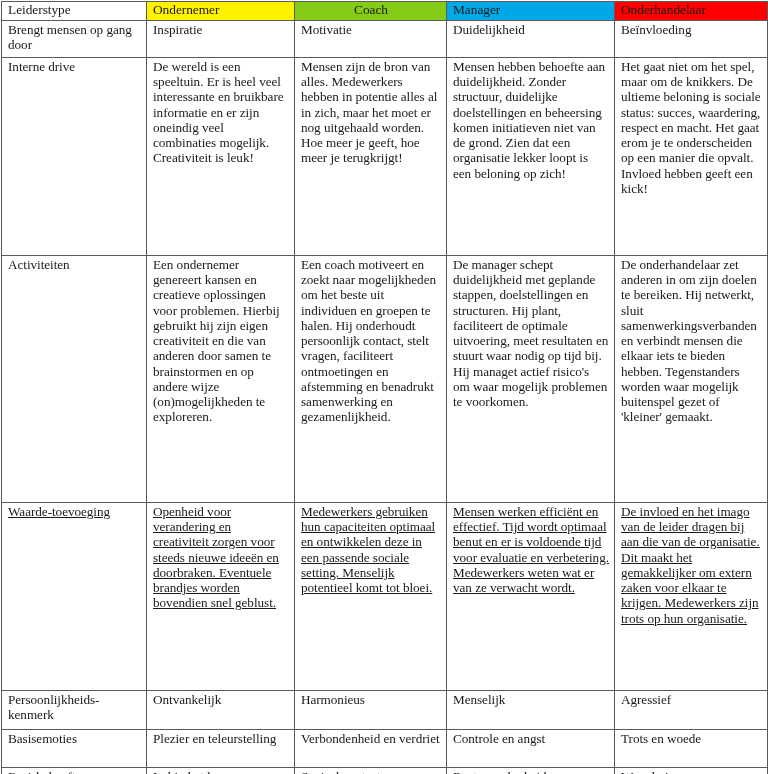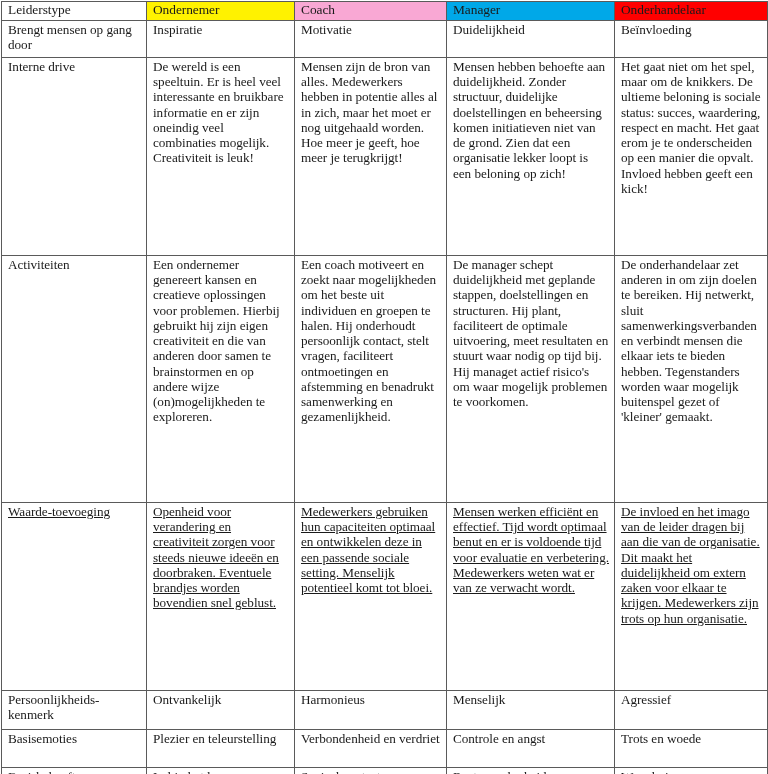--- a/index.html
+++ b/index.html
@@ -48,21 +48,21 @@
   tr.header-row td {
     font-size: 13.4px;
     padding-top: 0px;
     padding-bottom: 1px;
     height: 17px;
     line-height: 1.12;
     white-space: nowrap;
   }
   td.hdr-plain { background: #ffffff; }
   td.hdr-yellow { background: #FFF200; }
-  td.hdr-green  { background: #f9a8d4; }
+  td.hdr-green  { background: #84cc16; text-align: center; }
   td.hdr-blue   { background: #00A8E8; }
   td.hdr-red    { background: #FF0000; }
 
   tr.r-brengt td { height: 33px; }
   tr.r-drive td { height: 194px; margin-top: 36px; }
   tr.r-activiteiten td { height: 243px; }
   tr.r-waarde td { height: 184px; text-decoration: underline; }
   tr.r-persoon td { height: 35px; }
   tr.r-emoties td { height: 34px; }
   tr.r-behoefte td { height: 20px; }
@@ -162,21 +162,21 @@
         <td>
             <span class="cell-text">Openheid voor verandering en creativiteit zorgen voor steeds nieuwe ideeën en doorbraken. Eventuele brandjes worden bovendien snel geblust.</span>
           </td>
         <td>
             <span class="cell-text">Medewerkers gebruiken hun capaciteiten optimaal en ontwikkelen deze in een passende sociale setting. Menselijk potentieel komt tot bloei.</span>
           </td>
         <td>
             <span class="cell-text">Mensen werken efficiënt en effectief. Tijd wordt optimaal benut en er is voldoende tijd voor evaluatie en verbetering. Medewerkers weten wat er van ze verwacht wordt.</span>
           </td>
         <td>
-            <span class="cell-text">De invloed en het imago van de leider dragen bij aan die van de organisatie. Dit maakt het duidelijkheid om extern zaken voor elkaar te krijgen. Medewerkers zijn trots op hun organisatie.</span>
+            <span class="cell-text">De invloed en het imago van de leider dragen bij aan die van de organisatie. Dit maakt het gemakkelijker om extern zaken voor elkaar te krijgen. Medewerkers zijn trots op hun organisatie.</span>
           </td>
       </tr>
 
       <tr class="r-persoon">
         <td>
             <span class="cell-text">Persoonlijkheids-kenmerk</span>
           </td>
         <td>
             <span class="cell-text">Ontvankelijk</span>
           </td>

